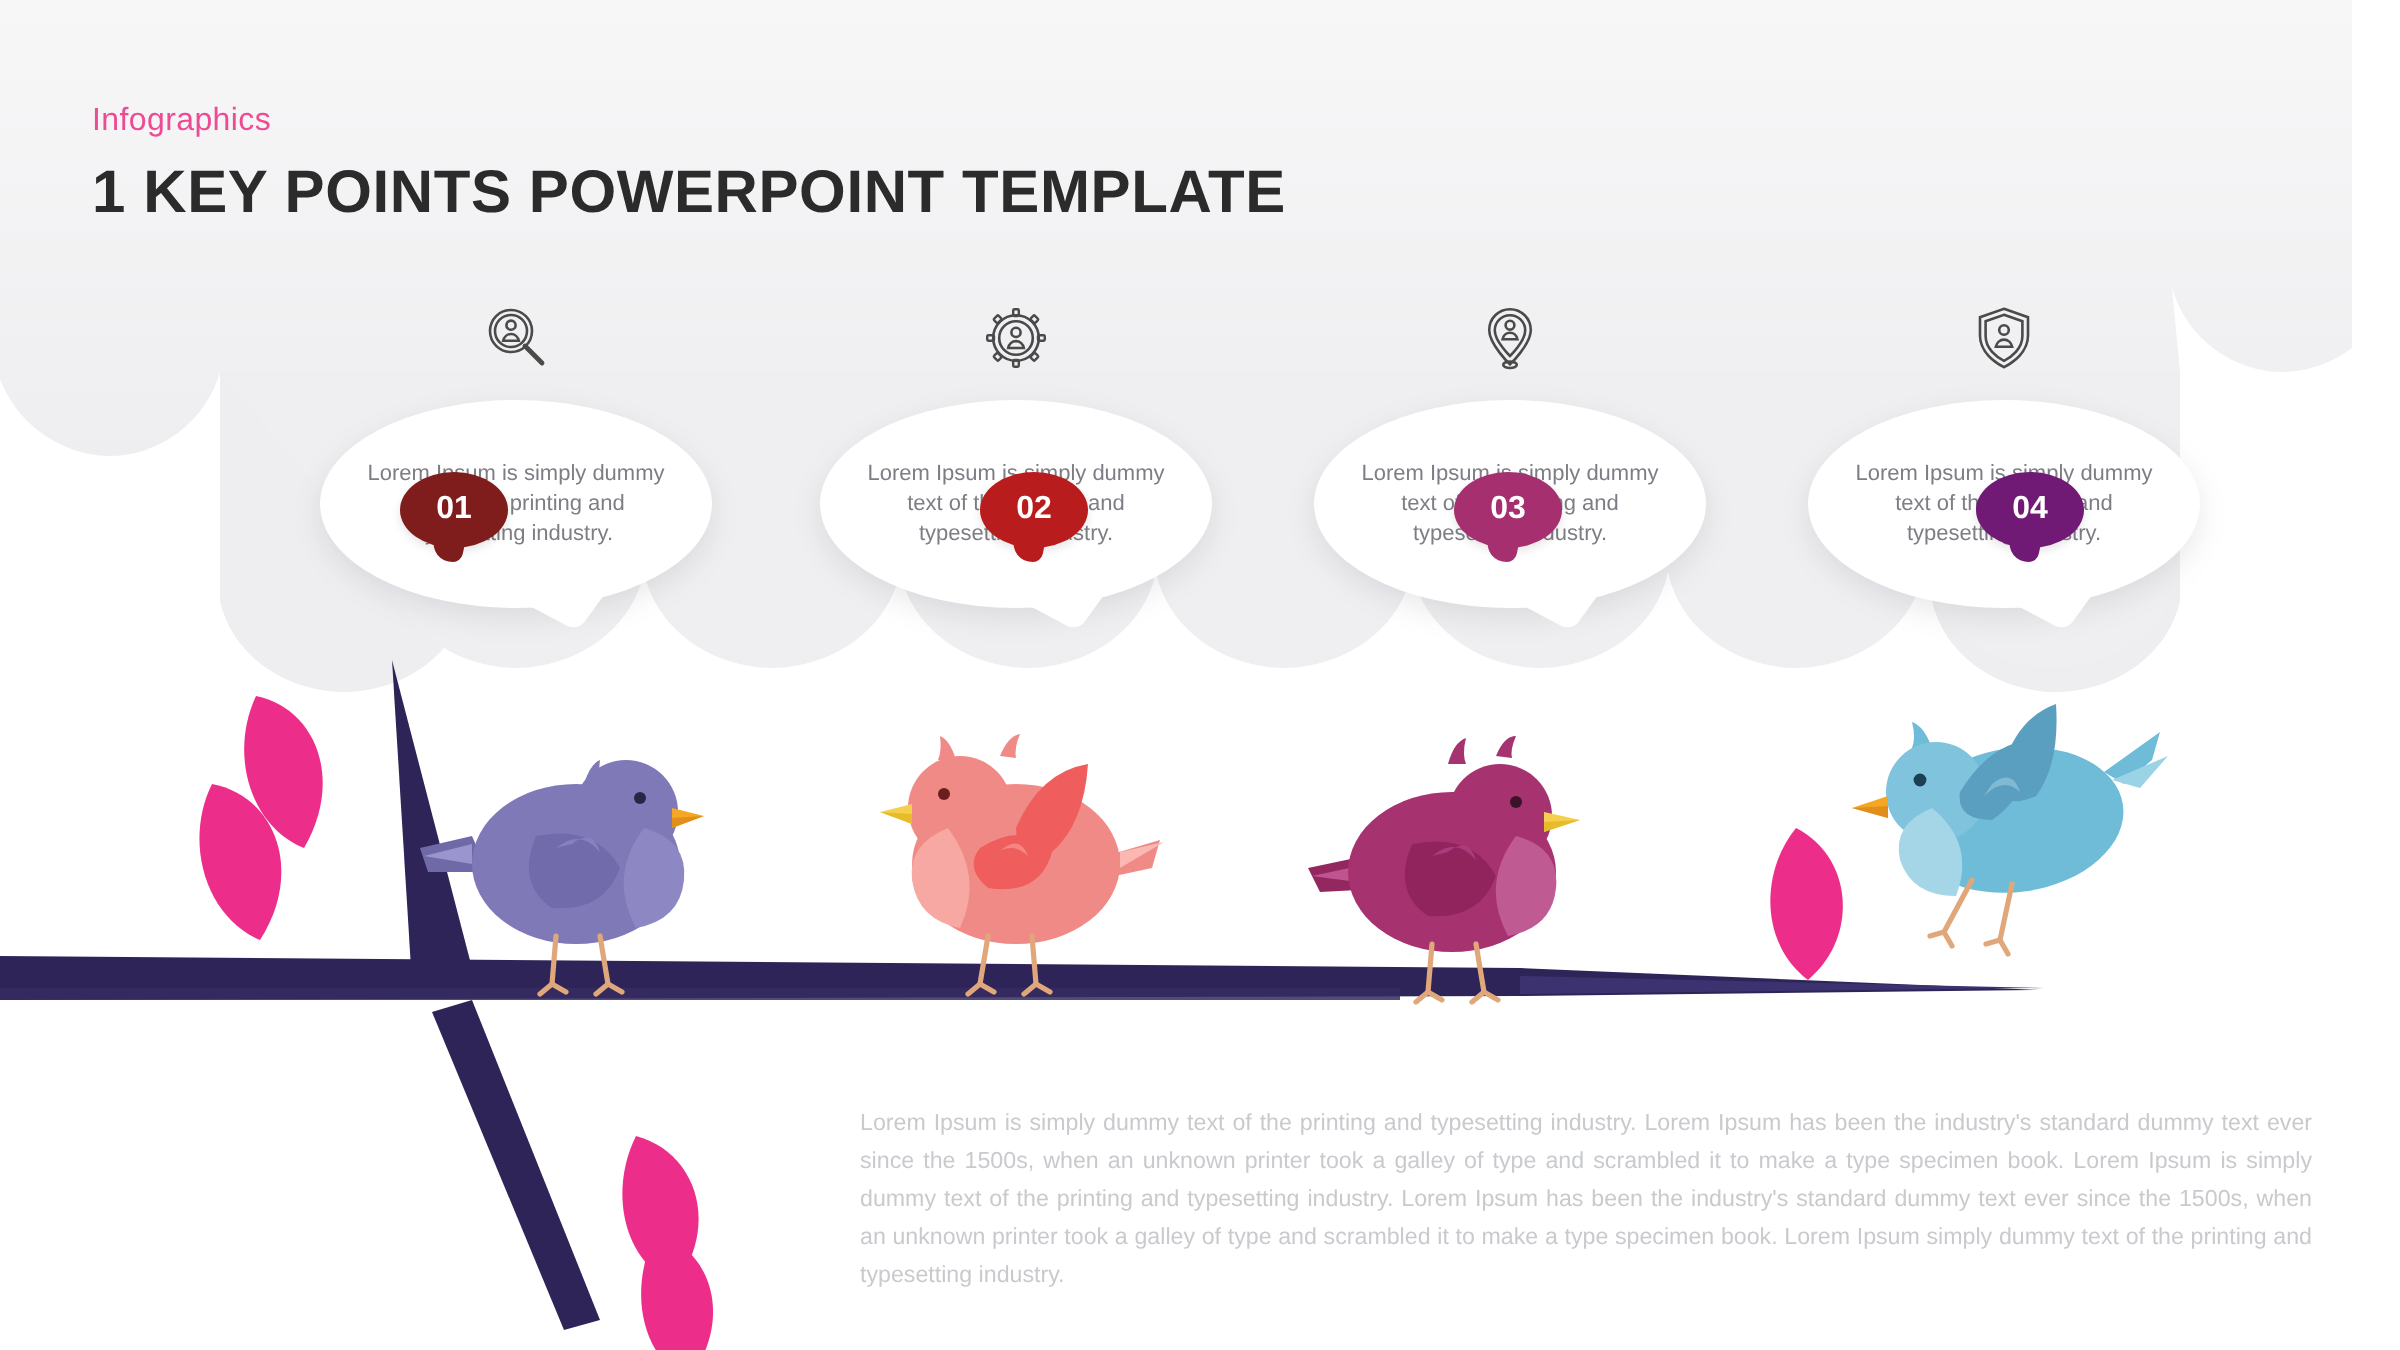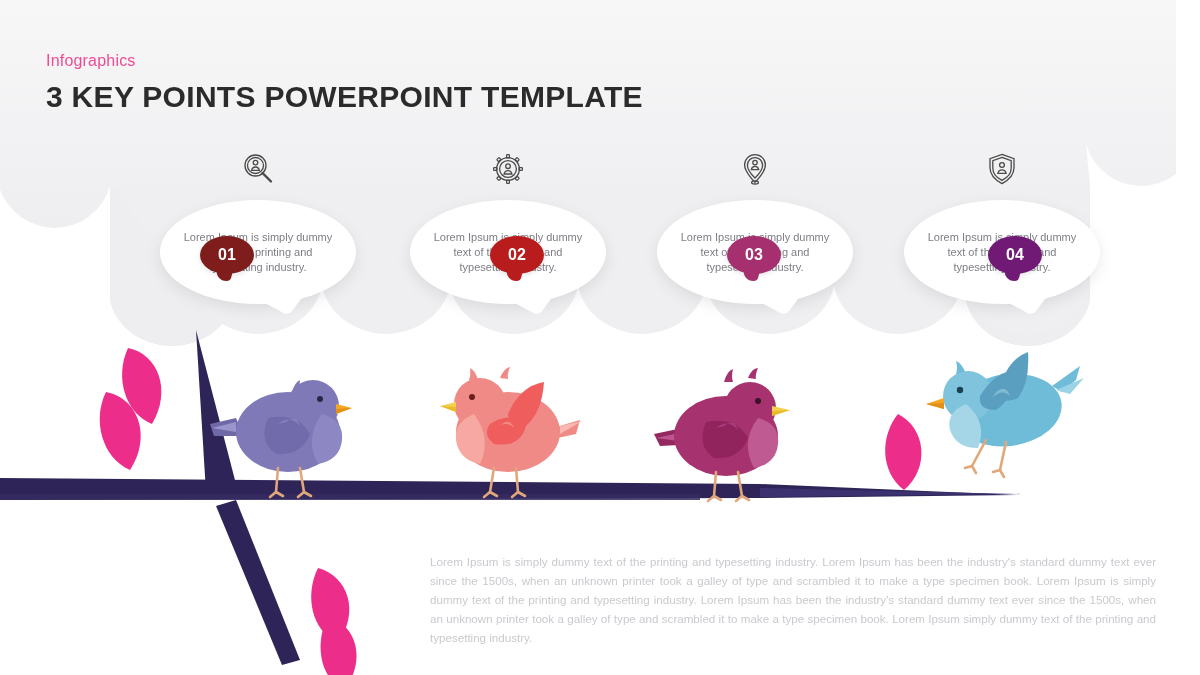--- a/index.html
+++ b/index.html
@@ -199,21 +199,21 @@
                a66,58 0 0 1 -64,48 a66,58 0 0 1 -64,-48
                a66,58 0 0 1 -64,48 a66,58 0 0 1 -64,-48
                a66,58 0 0 1 -64,48 a66,58 0 0 1 -64,-48
                a66,58 0 0 1 -64,48 a66,58 0 0 1 -64,-48
                a66,58 0 0 1 -64,48 a66,58 0 0 1 -64,-48 Z" fill="#efeff1"></path>
     </svg>
   </div>
 
   <div class="header">
     <p class="eyebrow">Infographics</p>
-    <h1 class="title">3 KEY POINTS POWERPOINT TEMPLATE</h1>
+    <h1 class="title">1 KEY POINTS POWERPOINT TEMPLATE</h1>
   </div>
 
   <div class="steps">
 
     <div class="step step-1">
       <div class="step-icon">
         <svg width="34" height="34" viewBox="0 0 34 34" fill="none" stroke="#4a4a4a" stroke-width="1.3">
           <circle cx="14.5" cy="13.5" r="10.5"></circle>
           <circle cx="14.5" cy="13.5" r="8"></circle>
           <path d="M21.5 21 L30 29.5" stroke-width="2.4" stroke-linecap="round"></path>

